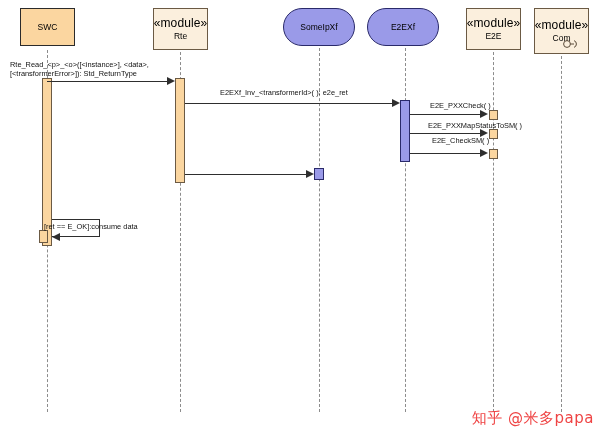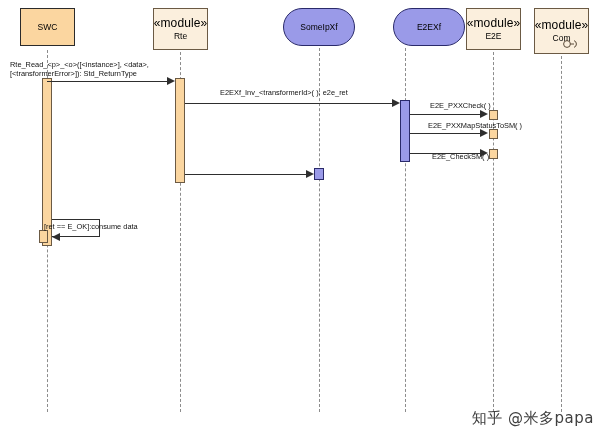--- a/index.html
+++ b/index.html
@@ -60,21 +60,21 @@
   }
   .msglabel.two{white-space:normal;}
 
   
   .selfmsg{position:absolute;box-sizing:border-box;
     border:1px solid #2e2e2e;border-left:none;height:18px;}
 
   
   #watermark{
     position:absolute;right:6px;bottom:6px;
-    font-size:15px;color:#404040;
+    font-size:15px;color:#ef4444;
     font-family:"DejaVu Sans",sans-serif;
     letter-spacing:.5px;white-space:nowrap;
     user-select:none;
   }
 </style>
 </head>
 <body>
 
 <div id="canvas">
 
@@ -91,21 +91,21 @@
 
   <div class="lifebox c-cream" style="left:153px; top:8px; width:55px; height:42px;">
     <span class="stereo">«module»</span>
     <span class="nm">Rte</span>
   </div>
 
   <div class="lifebox c-purple" style="left:283px; top:8px; width:72px; height:38px;">
     <span class="nm">SomeIpXf</span>
   </div>
 
-  <div class="lifebox c-purple" style="left:393px; top:8px; width:72px; height:38px;">
+  <div class="lifebox c-purple" style="left:367px; top:8px; width:72px; height:38px;">
     <span class="nm">E2EXf</span>
   </div>
 
   <div class="lifebox c-cream" style="left:466px; top:8px; width:55px; height:42px;">
     <span class="stereo">«module»</span>
     <span class="nm">E2E</span>
   </div>
 
   <div class="lifebox c-cream" style="left:534px; top:8px; width:55px; height:46px;">
     <span class="stereo">«module»</span>
@@ -141,21 +141,21 @@
   <div class="arrowhead" style="left:392px; top:99px;"></div>
 
   <div class="msglabel" style="left:430px; top:101px;">E2E_PXXCheck( )</div>
   <div class="msgline" style="left:410px; top:114px; width:75px;"></div>
   <div class="arrowhead" style="left:480px; top:110px;"></div>
 
   <div class="msglabel" style="left:406px; top:121px;margin-left:22px;">E2E_PXXMapStatusToSM( )</div>
   <div class="msgline" style="left:410px; top:133px; width:75px;"></div>
   <div class="arrowhead" style="left:480px; top:129px;"></div>
 
-  <div class="msglabel" style="left:432px; top:152px;text-align:center;">E2E_CheckSM( )</div>
+  <div class="msglabel" style="left:432px; top:136px;text-align:center;">E2E_CheckSM( )</div>
   <div class="msgline" style="left:410px; top:153px; width:75px;"></div>
   <div class="arrowhead" style="left:480px; top:149px;"></div>
 
   <div class="msgline" style="left:185px; top:174px; width:127px;"></div>
   <div class="arrowhead" style="left:306px; top:170px;"></div>
 
   <div class="msglabel" style="left:44px; top:222px;">[ret == E_OK]:consume data</div>
   <div class="selfmsg" style="left:52px; top:219px; width:48px;"></div>
   <div class="arrowhead" style="left:52px; top:233px; border-left:none; border-right:8px solid #2e2e2e;"></div>
 

